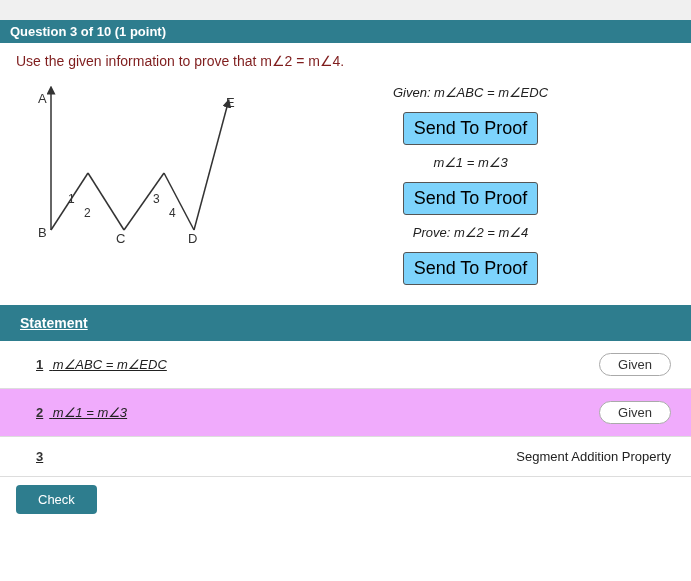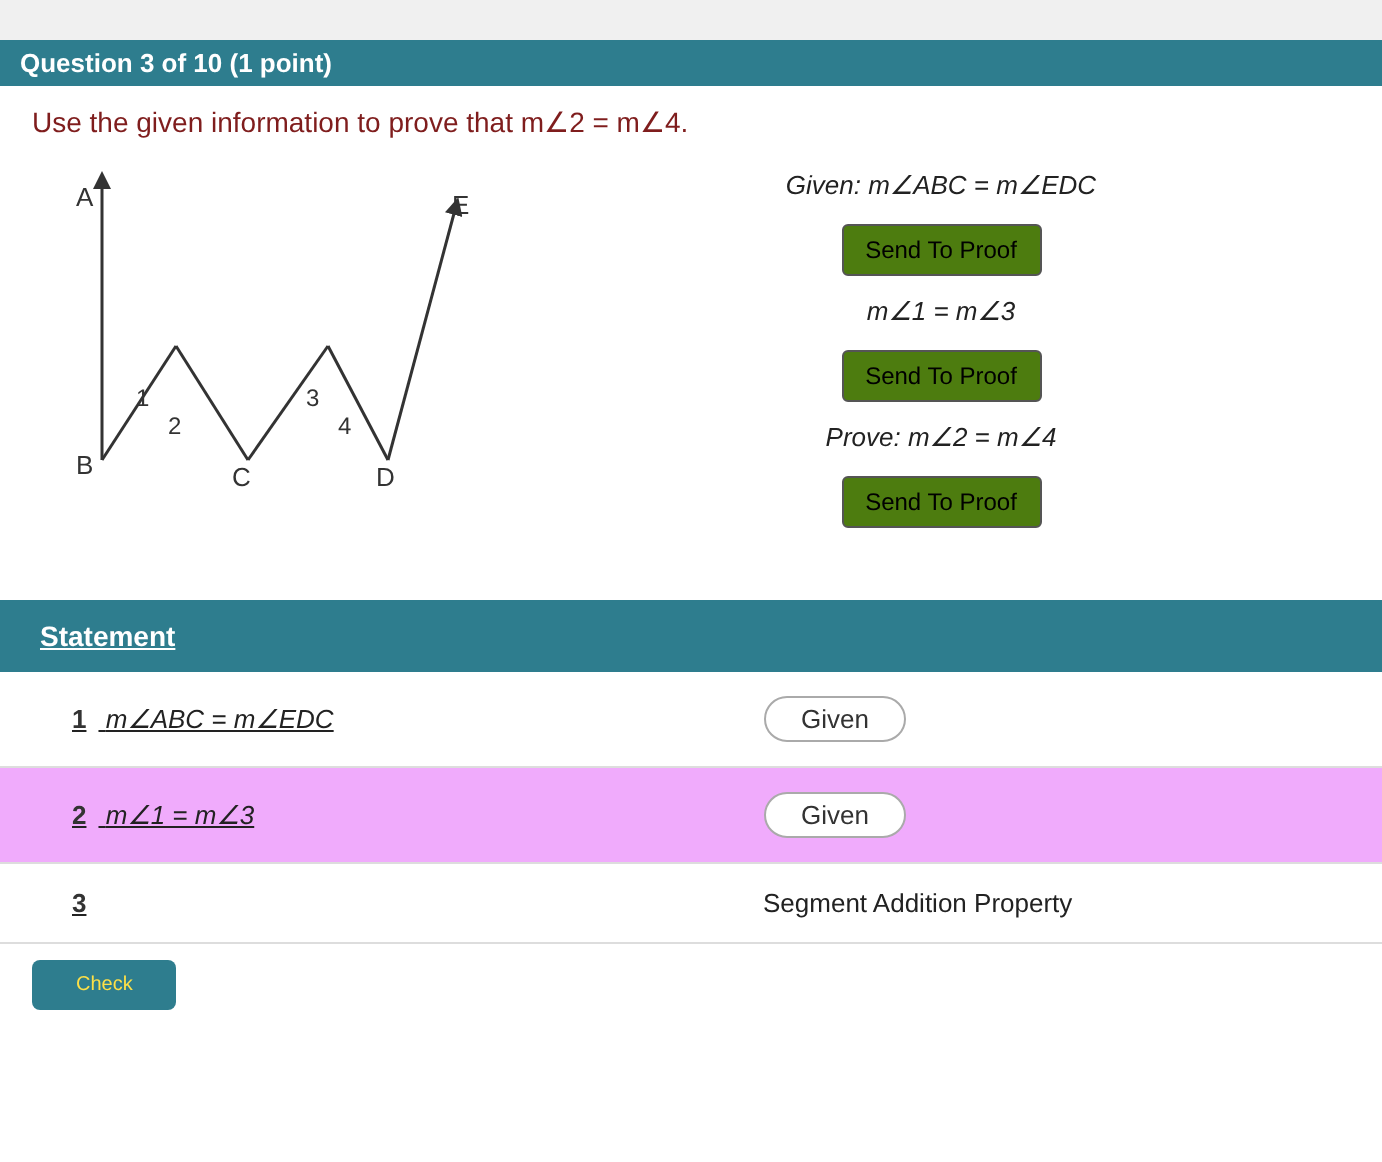--- a/index.html
+++ b/index.html
@@ -56,24 +56,24 @@
       justify-content: space-between;
       flex-direction: column;
     }
     .info-text {
       font-size: 13px;
       color: #222;
       flex: 1;
     }
     .send-proof-btn {
       border: 1.5px solid #555;
-      background: #4d7c0f;
+      background: #7dd3fc;
       border-radius: 3px;
       padding: 5px 10px;
-      font-size: 12px;
+      font-size: 18px;
       cursor: pointer;
       white-space: nowrap;
       min-width: 100px;
       text-align: center;
     }
     .table-section {
       margin-top: 10px;
     }
     .table-header {
       display: flex;
@@ -108,42 +108,43 @@
       color: #222;
       text-decoration: underline;
     }
     .col-reason-cell {
       flex: 1;
       padding: 8px 20px;
       font-size: 13px;
       color: #222;
       display: flex;
       align-items: center;
+      justify-content: flex-end;
     }
     .reason-pill {
       background: #fff;
       border: 1.5px solid #aaa;
       border-radius: 14px;
       padding: 3px 18px;
       font-size: 13px;
       color: #333;
     }
     .row-num {
       font-size: 13px;
       font-weight: bold;
       margin-right: 6px;
       color: #333;
     }
     .check-btn {
       background: #2e7d8e;
-      color: #fde047;
+      color: #ffffff;
       border: none;
       border-radius: 4px;
       padding: 7px 22px;
-      font-size: 10px;
+      font-size: 13px;
       cursor: pointer;
       margin: 8px 0 0 16px;
       text-align: center;
     }
     .math {
       font-style: italic;
     }
     .partial-row {
       min-height: 40px;
     }

